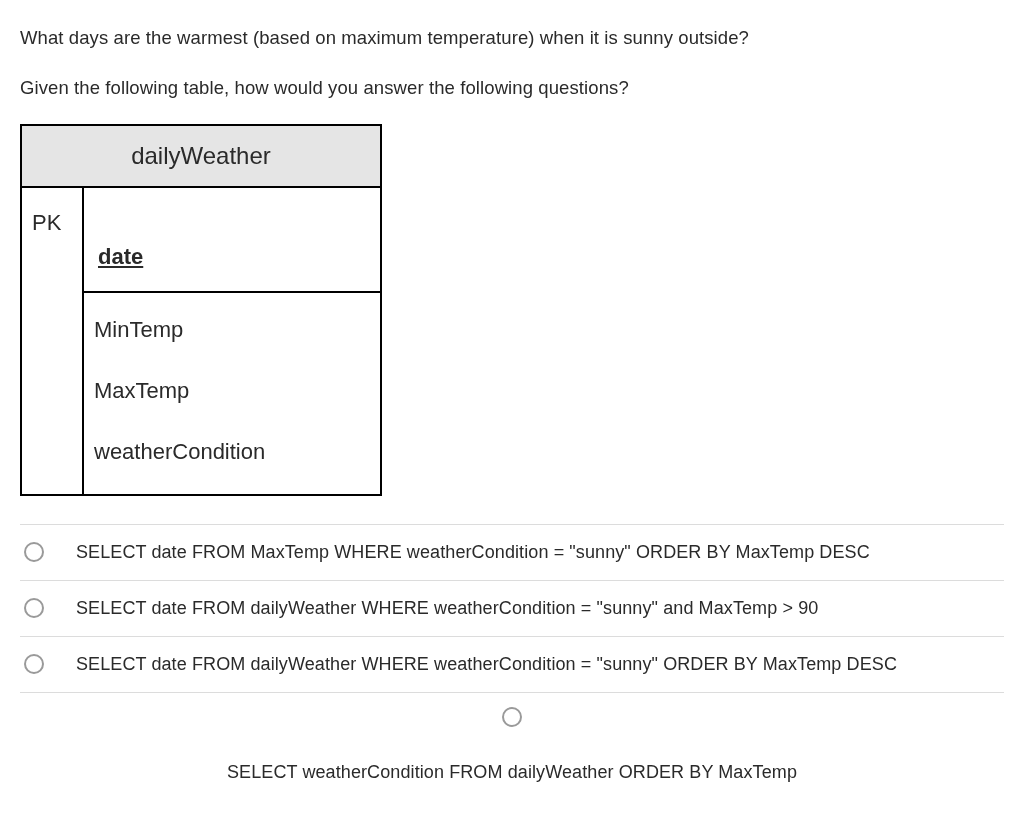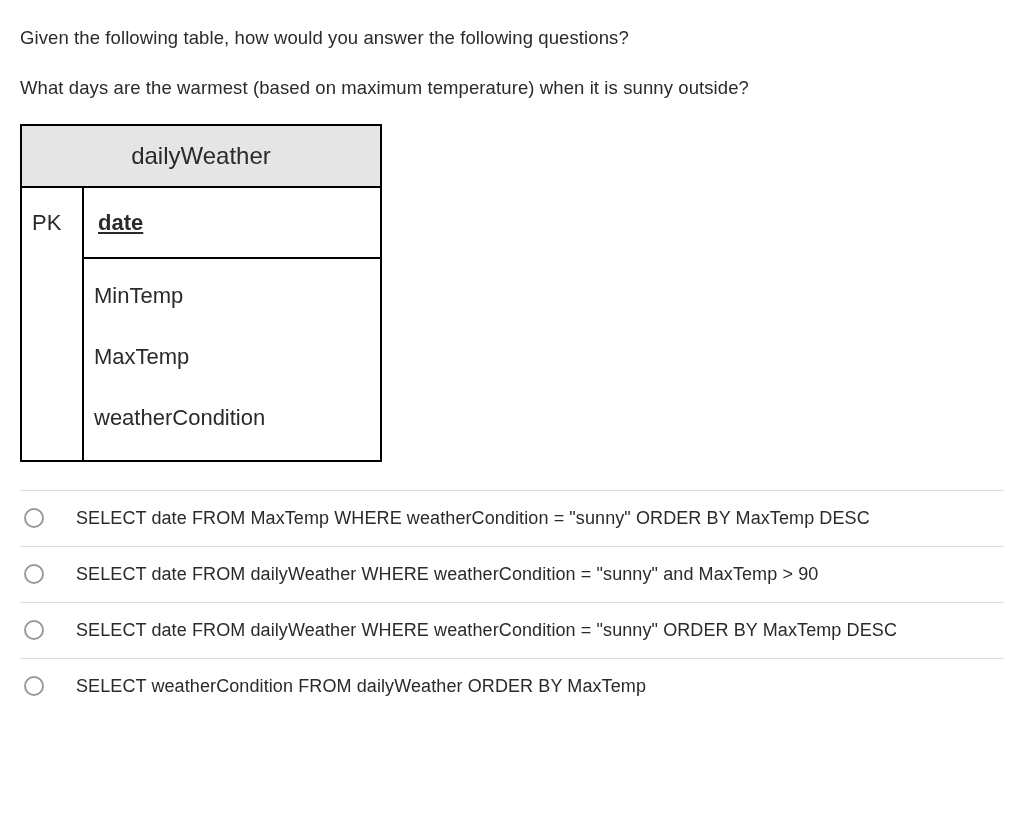--- a/index.html
+++ b/index.html
@@ -45,20 +45,21 @@
       width: 62px;
       border-right: 2px solid #000;
       display: flex;
       align-items: flex-start;
       padding: 18px 10px;
       font-size: 22px;
       font-family: Arial, sans-serif;
     }
     .fields-col {
       flex: 1;
+      margin-top: 34px;
     }
     .pk-field {
       font-size: 22px;
       font-weight: bold;
       text-decoration: underline;
       padding: 18px 14px;
       border-bottom: 2px solid #000;
       font-family: Arial, sans-serif;
     }
     .attr-list {
@@ -74,40 +75,41 @@
     }
     .option-row {
       display: flex;
       align-items: center;
       border-bottom: 1px solid #dcdcdc;
       padding: 14px 4px;
       gap: 32px;
     }
     .option-row:last-child {
       border-bottom: none;
+      flex-direction: column;
     }
     .radio {
       width: 20px;
       height: 20px;
       border: 2px solid #9a9a9a;
       border-radius: 50%;
       flex-shrink: 0;
     }
     .option-text {
       font-size: 18px;
       color: #2a2a2a;
       letter-spacing: 0.1px;
     }
   </style>
 </head>
 <body>
 
 <div class="question-text">
+  <p>What days are the warmest (based on maximum temperature) when it is sunny outside?</p>
   <p>Given the following table, how would you answer the following questions?</p>
-  <p>What days are the warmest (based on maximum temperature) when it is sunny outside?</p>
 </div>
 
 <div class="schema-table">
   <div class="schema-header">dailyWeather</div>
   <div class="schema-row">
     <div class="pk-col">PK</div>
     <div class="fields-col">
       <div class="pk-field">date</div>
       <div class="attr-list">
         <div class="attr-item">MinTemp</div>

